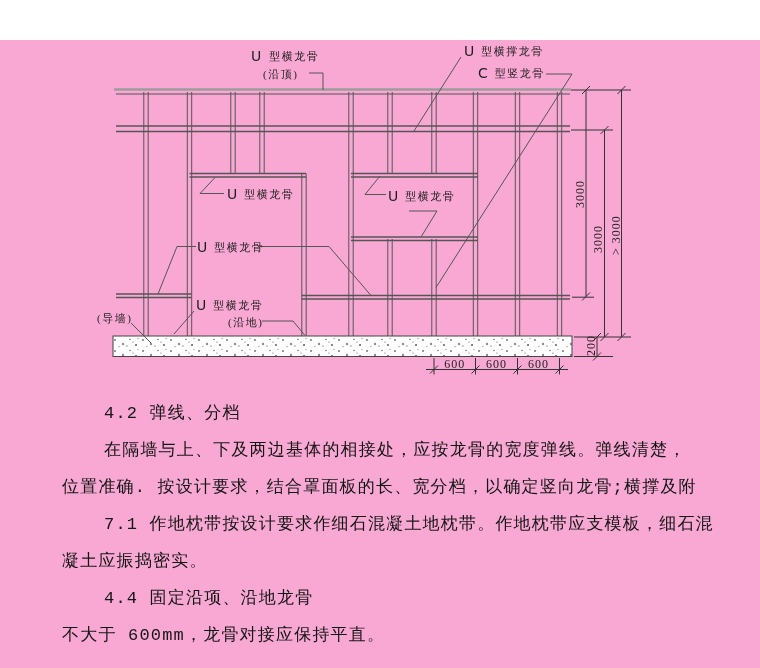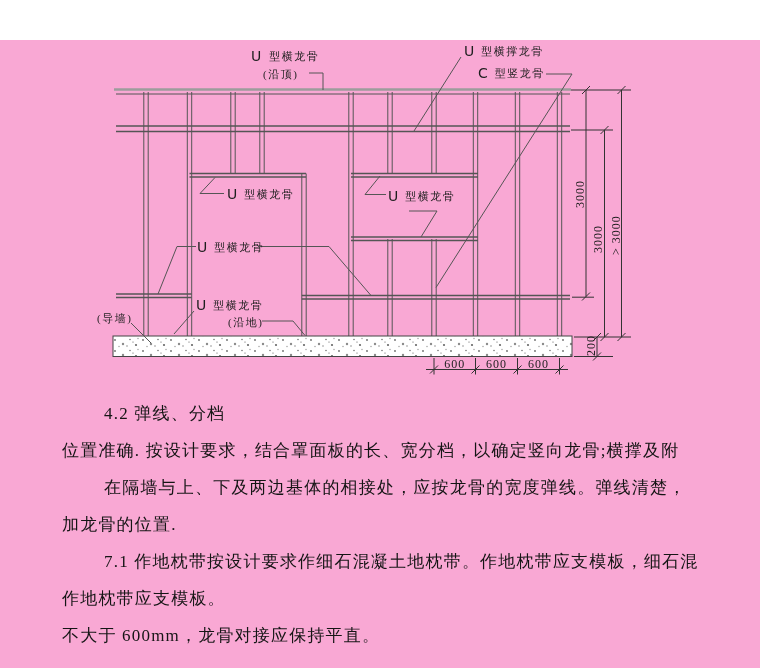--- a/index.html
+++ b/index.html
@@ -5,21 +5,21 @@
   html,body{margin:0;padding:0;background:#ffffff;}
   .page{position:relative;width:760px;height:668px;background:#f9a8d4;overflow:hidden;
         font-family:"Liberation Serif",serif;color:#1e1e1e;margin-top:40px;}
   .diagram{position:absolute;left:0;top:0;width:760px;height:352px;}
   svg text{font-family:"Liberation Serif",serif;fill:#1e1e1e;}
   svg .lbl{font-size:11px;letter-spacing:1.5px;}
   svg .glyph{font-size:14px;font-family:"DejaVu Sans",sans-serif;}
   svg .dimtxt{font-size:12px;letter-spacing:1px;}
   .bodytext{position:absolute;left:62px;top:355px;width:648px;
             font-size:17px;line-height:37px;letter-spacing:1.2px;color:#151515;}
-  .bodytext .line{white-space:nowrap;}
+  .bodytext .line{white-space:nowrap;font-family:Liberation Mono, monospace;}
   .bodytext .indent{padding-left:42px;}
 </style>
 </head>
 <body>
 
 <div class="page">
 
   <svg class="diagram" viewBox="0 0 760 352" xmlns="http://www.w3.org/2000/svg">
     <defs>
       <pattern id="stip" patternUnits="userSpaceOnUse" width="28" height="11">
@@ -149,21 +149,21 @@
       <text class="dimtxt" transform="translate(619.5,215) rotate(-90)">&gt; 3000</text>
       <text class="dimtxt" transform="translate(594.5,316) rotate(-90)" font-size="10.5">200</text>
       <text class="dimtxt" x="454.7" y="327.5" text-anchor="middle">600</text>
       <text class="dimtxt" x="496.5" y="327.5" text-anchor="middle">600</text>
       <text class="dimtxt" x="538.5" y="327.5" text-anchor="middle">600</text>
     </g>
   </svg>
 
   <div class="bodytext">
     <div class="line indent">4.2 弹线、分档</div>
+    <div class="line indent">在隔墙与上、下及两边基体的相接处，应按龙骨的宽度弹线。弹线清楚，</div>
     <div class="line">位置准确. 按设计要求，结合罩面板的长、宽分档，以确定竖向龙骨;横撑及附</div>
-    <div class="line indent">在隔墙与上、下及两边基体的相接处，应按龙骨的宽度弹线。弹线清楚，</div>
-    <div class="line">加龙骨的位置.</div>
     <div class="line indent">7.1 作地枕带按设计要求作细石混凝土地枕带。作地枕带应支模板，细石混</div>
-    <div class="line">作地枕带应支模板。</div>
+    <div class="line">凝土应振捣密实。</div>
+    <div class="line indent">4.4 固定沿项、沿地龙骨</div>
     <div class="line">不大于 600mm，龙骨对接应保持平直。</div>
   </div>
 
 </div>
 
 </body></html>

